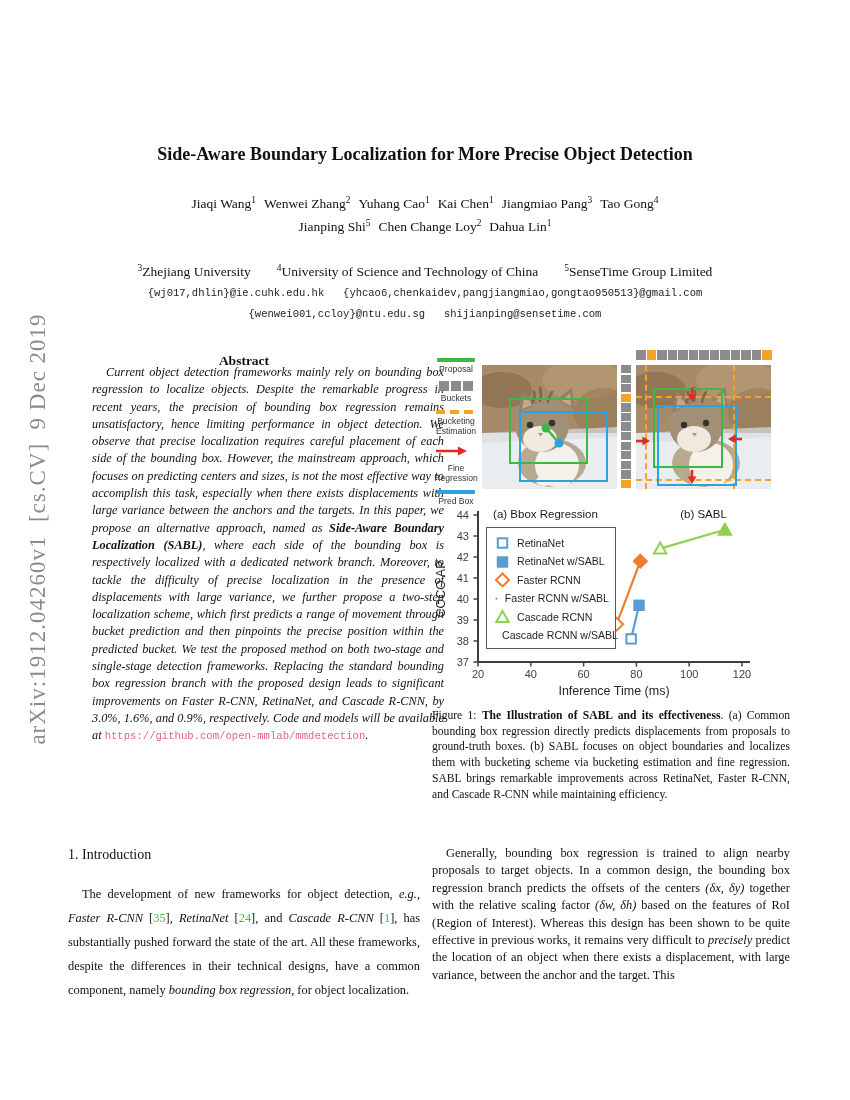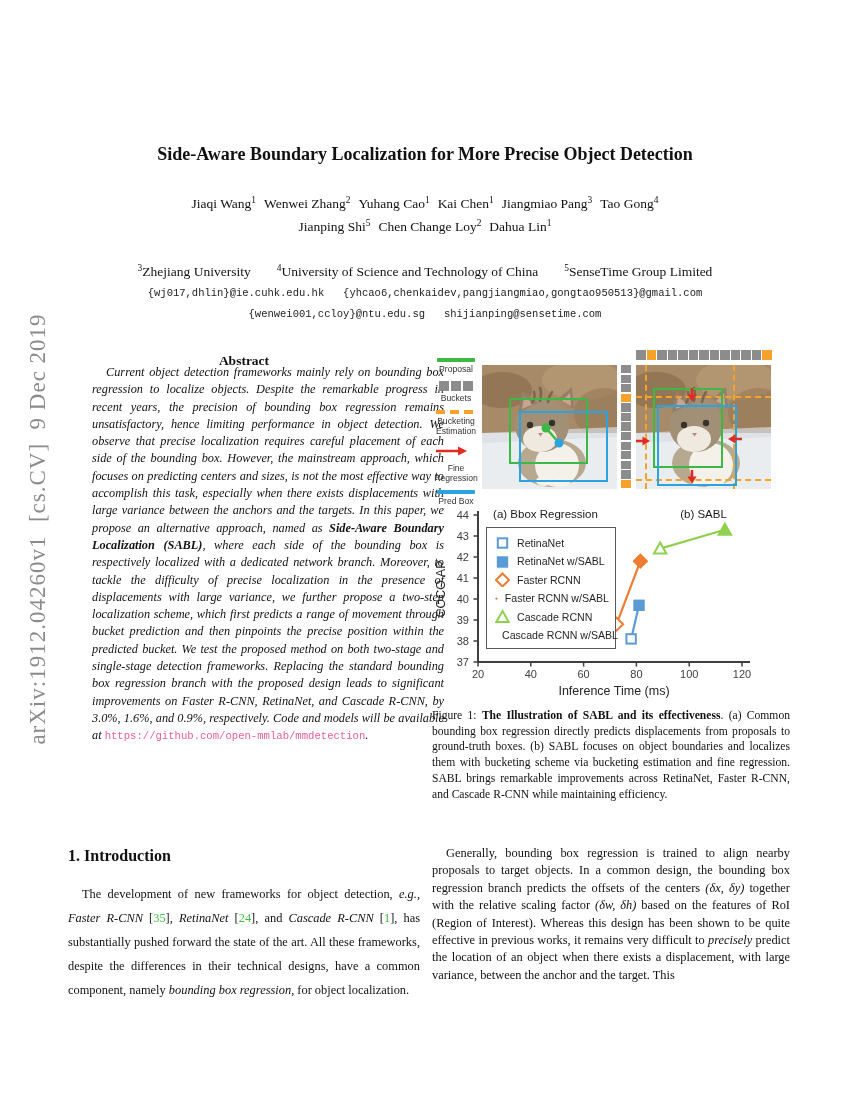--- a/index.html
+++ b/index.html
@@ -27,21 +27,21 @@
     white-space:pre;color:#222;}
   .emails-1{top:287px;} .emails-2{top:308px;}
 
   
   .leftcol{position:absolute;left:68px;width:352px;}
   .rightcol{position:absolute;left:432px;width:358px;}
   .abstract-head{top:353px;left:68px;width:352px;position:absolute;text-align:center;
     font-weight:bold;font-size:13.5px;}
   .abstract-body{top:364px;font-size:12.3px;line-height:17.3px;text-align:justify;
     text-indent:14px;margin-left:24px;}
-  .section-head{top:847px;position:absolute;left:68px;font-weight:bold;font-size:16px;}
+  .section-head{top:847px;position:absolute;left:68px;font-weight:normal;font-size:14px;}
   .intro-body{top:882px;font-size:12.4px;line-height:24px;text-align:justify;
     text-indent:14px;}
   .rc-paragraph{top:845px;font-size:12.4px;line-height:17.4px;text-align:justify;
     text-indent:14px;}
   .fig-caption{top:708px;font-size:11.6px;line-height:15.7px;text-align:justify;}
 
   .seg-i{font-style:italic;}
   .seg-bi{font-style:italic;font-weight:bold;}
   .seg-b{font-weight:bold;}
   .seg-cite{color:var(--citation-green);}

